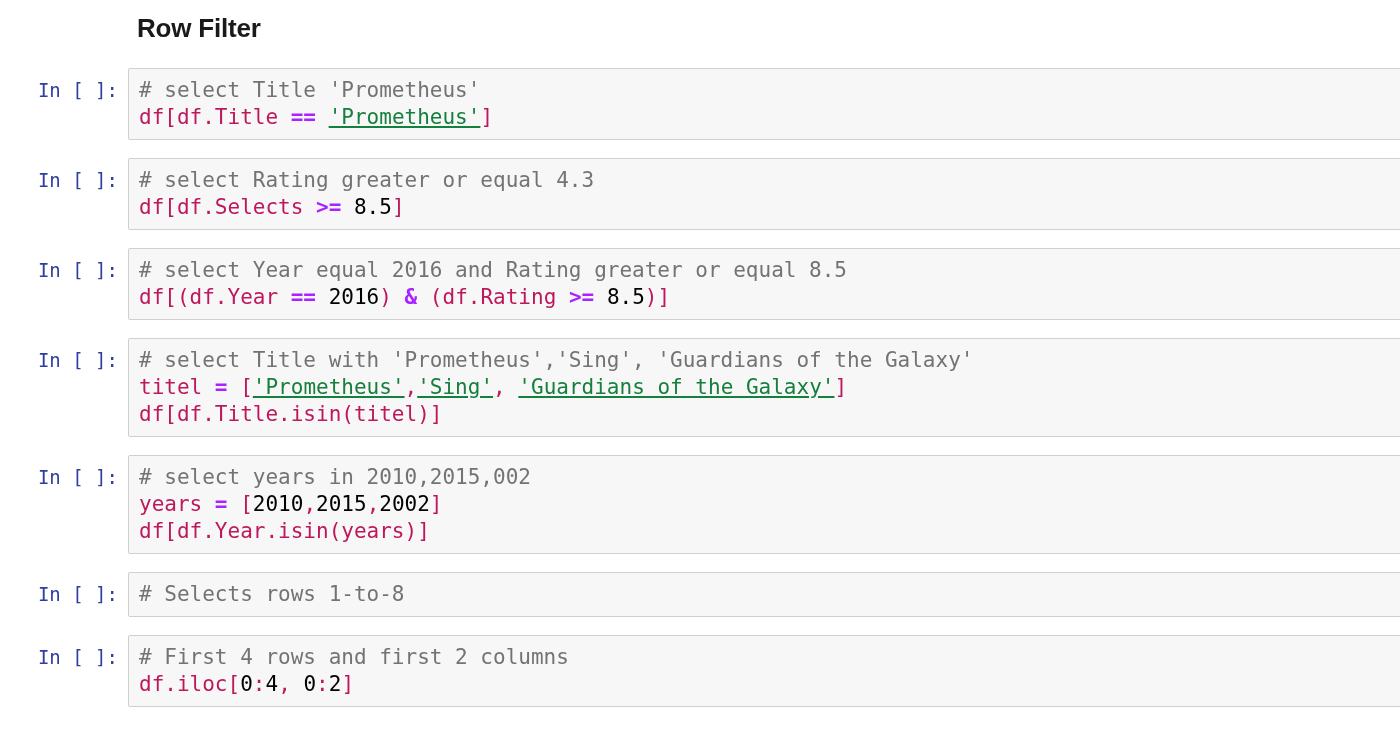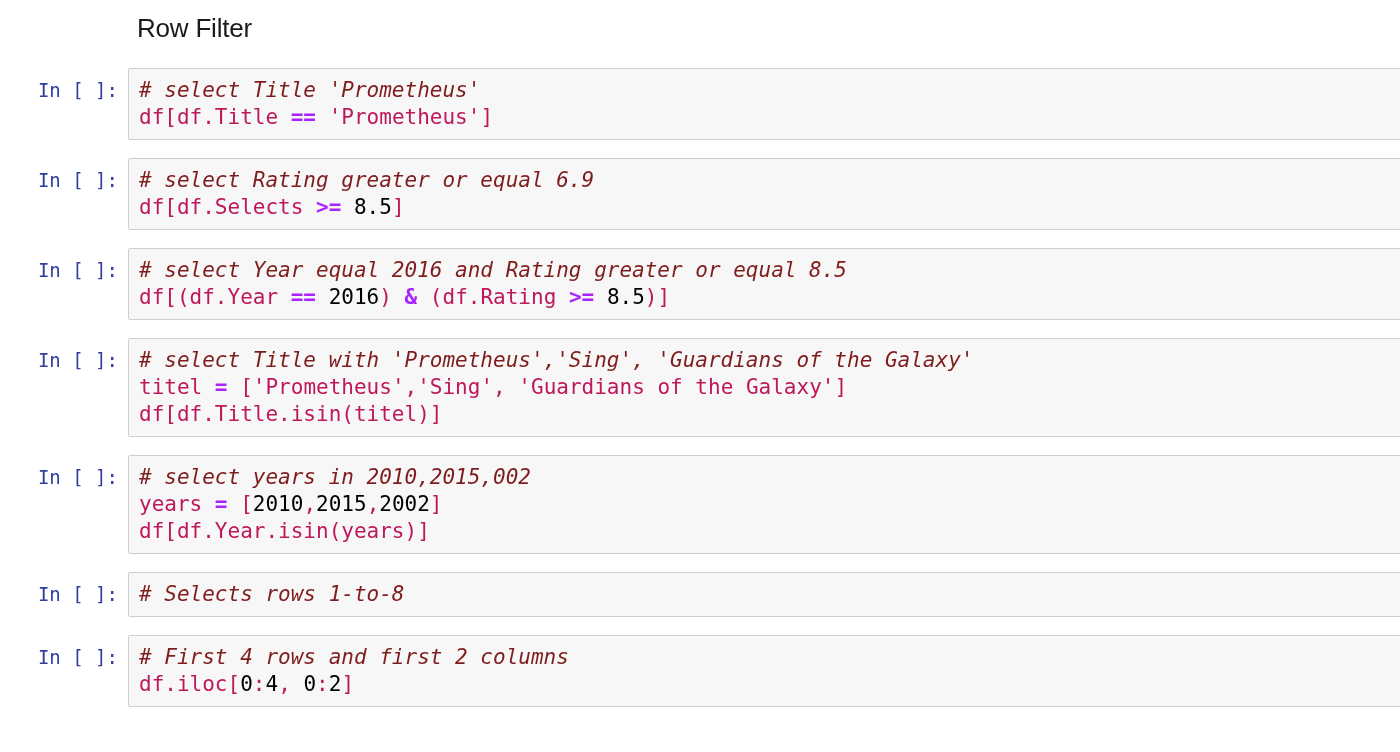--- a/index.html
+++ b/index.html
@@ -8,21 +8,21 @@
     width: 1400px;
     height: 752px;
     overflow: hidden;
     background: #ffffff;
     font-family: "Liberation Sans", sans-serif;
   }
   .heading {
     margin: 13px 0 25px 137px;
     font-size: 26px;
     line-height: 30px;
-    font-weight: 400;
+    font-weight: 700;
     color: #1a1a1a;
     letter-spacing: -0.2px;
   }
   .cell-list { width: 100%; }
   .cell-row {
     display: flex;
     align-items: flex-start;
     margin-bottom: 18px;
   }
   .prompt {
@@ -44,39 +44,39 @@
     border: 1px solid #cfcfcf;
     border-radius: 2px;
     padding: 8px 10px;
     font-family: "DejaVu Sans Mono", "Liberation Mono", monospace;
     font-size: 21px;
     line-height: 27px;
     color: #000000;
     white-space: pre;
     min-height: 0;
   }
-  .tok-comment  { color: #7f1d1d; font-style: italic; }
+  .tok-comment  { color: #737373; }
   .tok-operator { color: #AA22FF; font-weight: bold; }
-  .tok-string   { color: #be185d; }
+  .tok-string   { color: #15803d; text-decoration: underline; }
   .tok-number   { color: #000000; }
   .tok-code     { color: #be185d; }
 </style>
 </head>
 <body>
 
 <div>
   <h1 class="heading">Row Filter</h1>
   <div class="cell-list">
       <div class="cell-row">
         <div class="prompt">In [ ]:</div>
         <div class="code-cell"><div class="code-line"><span class="tok-comment"># select Title 'Prometheus'</span></div><div class="code-line"><span class="tok-code">df[df.Title </span><span class="tok-operator">==</span><span class="tok-code"> </span><span class="tok-string">'Prometheus'</span><span class="tok-code">]</span></div></div>
       </div>
       <div class="cell-row">
         <div class="prompt">In [ ]:</div>
-        <div class="code-cell"><div class="code-line"><span class="tok-comment"># select Rating greater or equal 6.9</span></div><div class="code-line"><span class="tok-code">df[df.Selects </span><span class="tok-operator">&gt;=</span><span class="tok-code"> </span><span class="tok-number">8.5</span><span class="tok-code">]</span></div></div>
+        <div class="code-cell"><div class="code-line"><span class="tok-comment"># select Rating greater or equal 4.3</span></div><div class="code-line"><span class="tok-code">df[df.Selects </span><span class="tok-operator">&gt;=</span><span class="tok-code"> </span><span class="tok-number">8.5</span><span class="tok-code">]</span></div></div>
       </div>
       <div class="cell-row">
         <div class="prompt">In [ ]:</div>
         <div class="code-cell"><div class="code-line"><span class="tok-comment"># select Year equal 2016 and Rating greater or equal 8.5</span></div><div class="code-line"><span class="tok-code">df[(df.Year </span><span class="tok-operator">==</span><span class="tok-code"> </span><span class="tok-number">2016</span><span class="tok-code">) </span><span class="tok-operator">&amp;</span><span class="tok-code"> (df.Rating </span><span class="tok-operator">&gt;=</span><span class="tok-code"> </span><span class="tok-number">8.5</span><span class="tok-code">)]</span></div></div>
       </div>
       <div class="cell-row">
         <div class="prompt">In [ ]:</div>
         <div class="code-cell"><div class="code-line"><span class="tok-comment"># select Title with 'Prometheus','Sing', 'Guardians of the Galaxy'</span></div><div class="code-line"><span class="tok-code">titel </span><span class="tok-operator">=</span><span class="tok-code"> [</span><span class="tok-string">'Prometheus'</span><span class="tok-code">,</span><span class="tok-string">'Sing'</span><span class="tok-code">, </span><span class="tok-string">'Guardians of the Galaxy'</span><span class="tok-code">]</span></div><div class="code-line"><span class="tok-code">df[df.Title.isin(titel)]</span></div></div>
       </div>
       <div class="cell-row">

